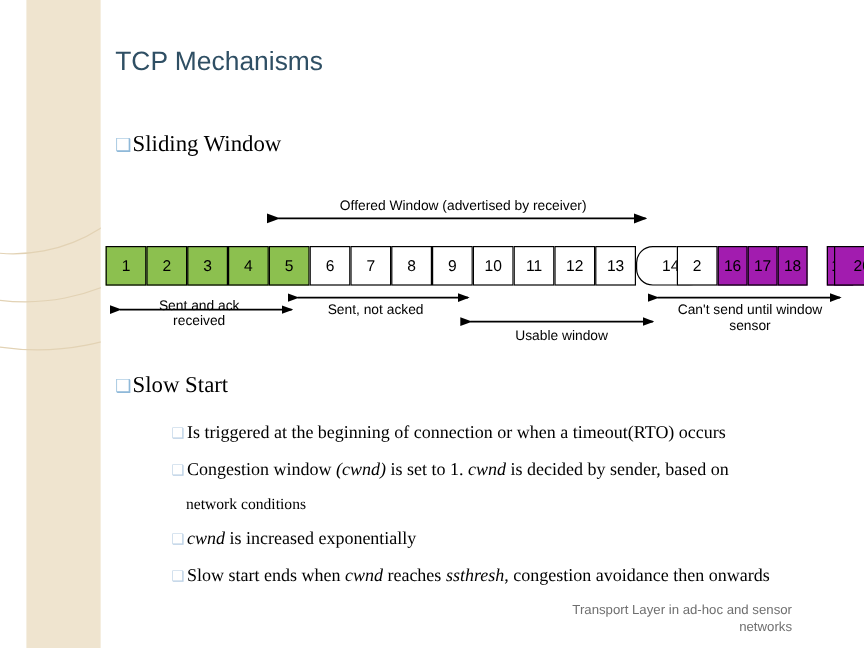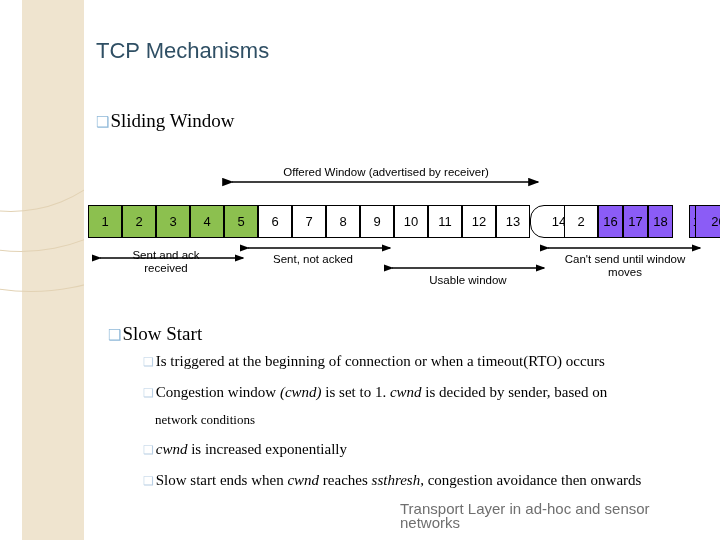--- a/index.html
+++ b/index.html
@@ -104,36 +104,36 @@
     top: 205px;
     font-family: "Liberation Sans", sans-serif;
     font-size: 13px;
     color: #000000;
     display: flex;
     align-items: center;
     justify-content: center;
   }
   .green { background: #8cc04f; }
   .white { background: #ffffff; }
-  .teal  { background: #8b5cf6; }
+  .teal  { background: #a21caf; }
 
   .lbl {
     position: absolute;
     font-family: "Liberation Sans", sans-serif;
     font-size: 11.5px;
     color: #000000;
     text-align: center;
     line-height: 13px;
   }
   .footer {
     position: absolute;
     font-family: "Liberation Sans", sans-serif;
-    font-size: 15px;
+    font-size: 11px;
     color: #6f6f6f;
-    text-align: left;
+    text-align: right;
     line-height: 14px;
   }
   svg.overlay { position: absolute; left: 0; top: 0; width: 720px; height: 540px; pointer-events: none; }
 </style>
 </head>
 <body>
 
 <div class="slide">
 
   <div class="band-clip">
@@ -176,21 +176,21 @@
     <div class="seqbox teal" style="left:695px; width:47px;">20</div>
 
     <div class="lbl" style="left:96px; top:249px; width:140px;">
       <span>Sent and ack</span><br>
       <span>received</span>
     </div>
     <div class="lbl" style="left:404px; top:274px; width:128px;">Usable window</div>
     <div class="lbl" style="left:248px; top:253px; width:130px;">Sent, not acked</div>
     <div class="lbl" style="left:540px; top:253px; width:170px;">
       <span>Can't send until window</span><br>
-      <span>moves</span>
+      <span>sensor</span>
     </div>
 
     <svg class="overlay">
       <defs>
         <marker id="ah" markerWidth="8" markerHeight="8" refX="7" refY="3" orient="auto" markerUnits="strokeWidth">
           <path d="M0,0 L8,3 L0,6 z" fill="#000"></path>
         </marker>
         <marker id="ahs" markerWidth="7" markerHeight="7" refX="6" refY="2.6" orient="auto" markerUnits="strokeWidth">
           <path d="M0,0 L7,2.6 L0,5.2 z" fill="#000"></path>
         </marker>
@@ -201,21 +201,21 @@
       <line x1="100" y1="258" x2="243" y2="258" stroke="#000" stroke-width="1.4" marker-start="url(#ahs)" marker-end="url(#ahs)"></line>
 
       <line x1="248" y1="248" x2="390" y2="248" stroke="#000" stroke-width="1.4" marker-start="url(#ahs)" marker-end="url(#ahs)"></line>
 
       <line x1="392" y1="268" x2="544" y2="268" stroke="#000" stroke-width="1.4" marker-start="url(#ahs)" marker-end="url(#ahs)"></line>
 
       <line x1="548" y1="248" x2="700" y2="248" stroke="#000" stroke-width="1.4" marker-start="url(#ahs)" marker-end="url(#ahs)"></line>
     </svg>
   </div>
 
-  <div class="bullet-l1" style="left:108px; top:311px;margin-top:12px;">
+  <div class="bullet-l1" style="left:96px; top:311px;">
     <span class="sq">❑</span><span>Slow Start</span>
   </div>
 
   <div class="bullet-l2" style="left:143px; top:353px;">
     <span class="sq">❑</span><span>Is triggered at the beginning of connection or when a timeout(RTO) occurs</span>
   </div>
 
   <div class="bullet-l2" style="left:143px; top:384px;">
     <span class="sq">❑</span><span>Congestion window <em>(cwnd)</em> is set to 1. <em>cwnd</em> is decided by sender, based on</span>
   </div>

